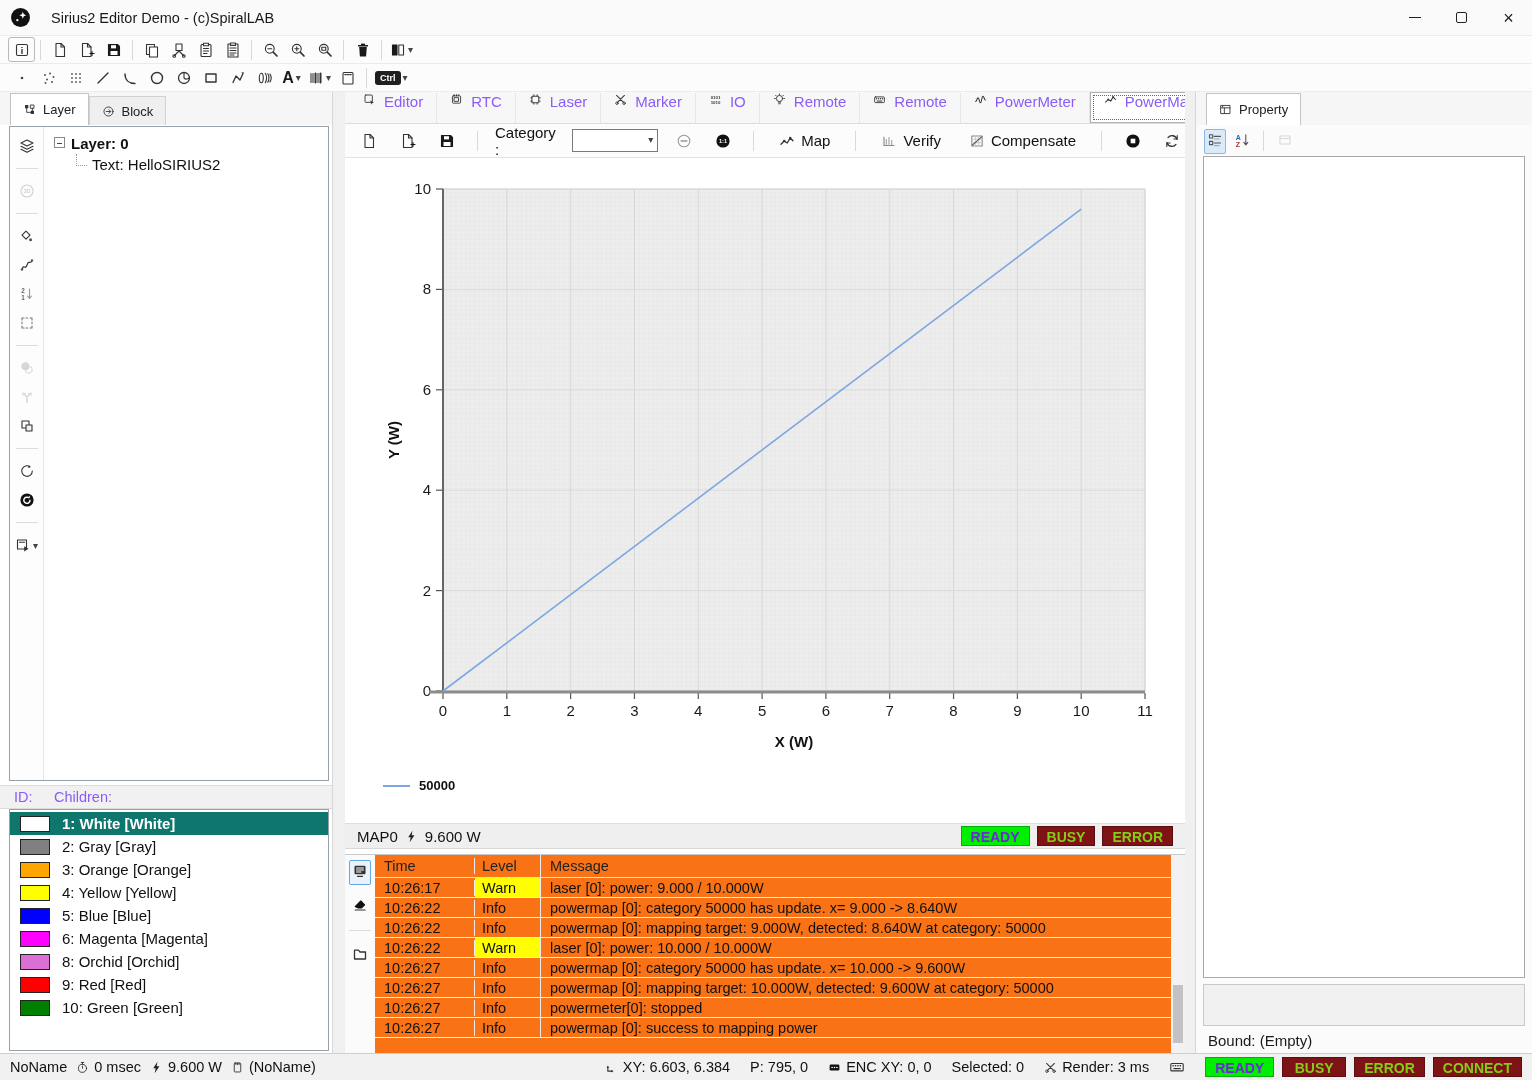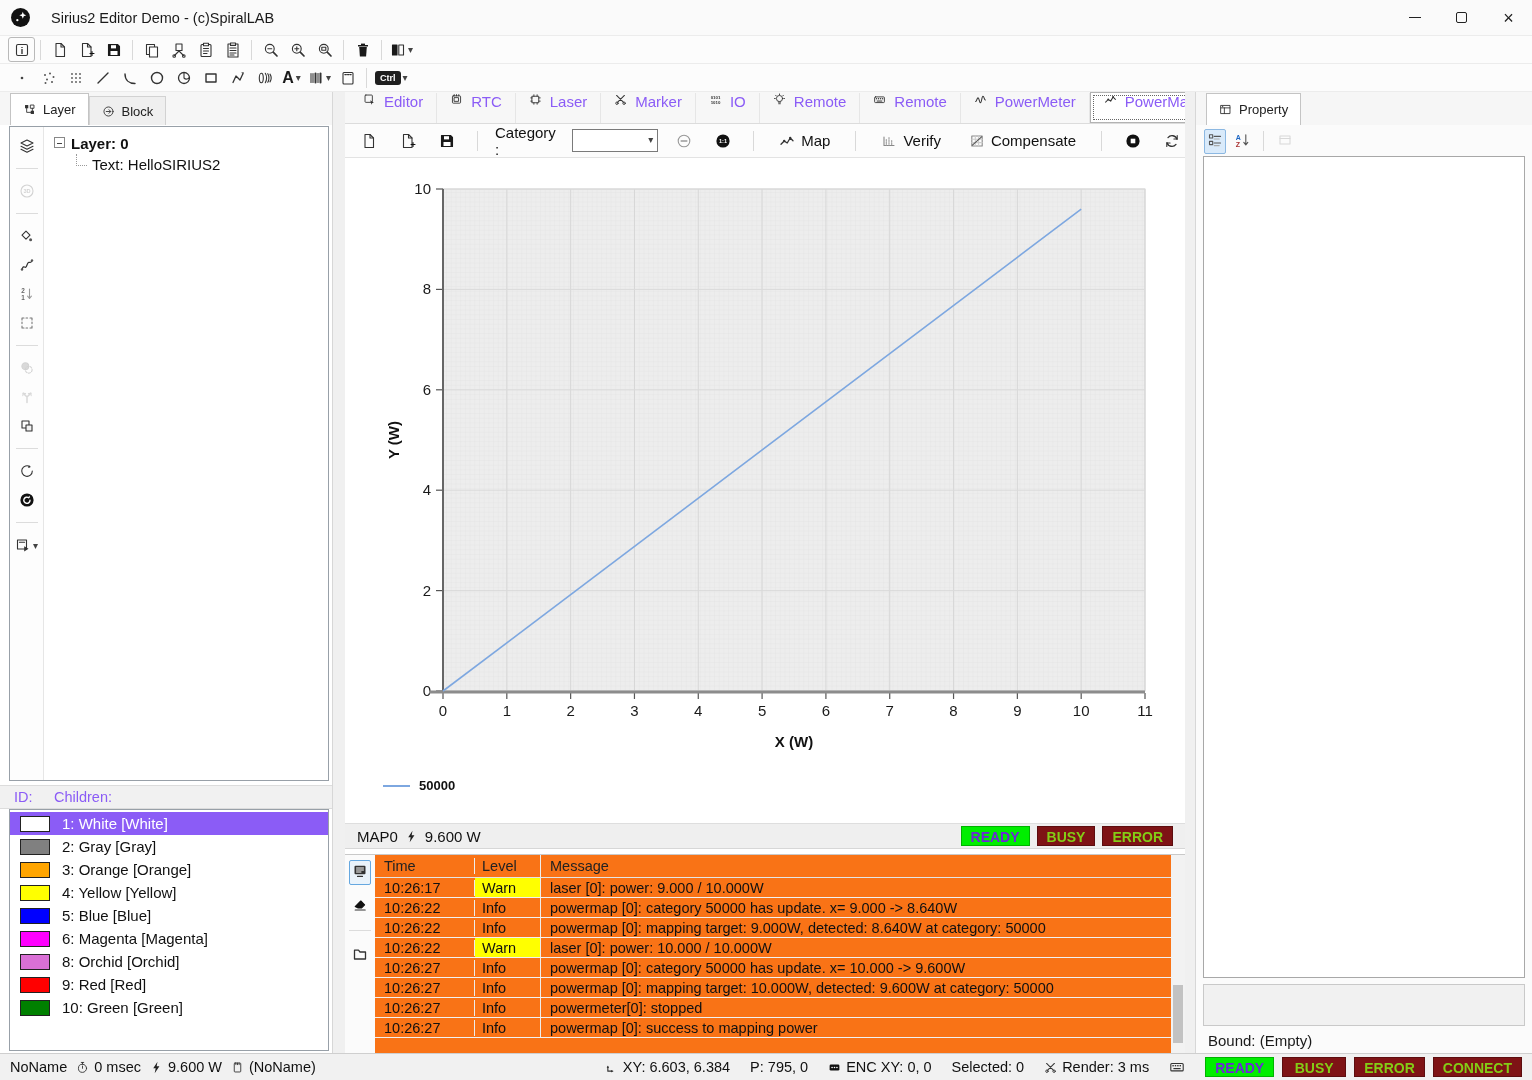--- a/index.html
+++ b/index.html
@@ -50,21 +50,21 @@
   .expander{display:inline-block;width:11px;height:11px;border:1px solid #888;position:relative;margin-right:6px;background:#fff;vertical-align:1px}
   .expander::after{content:"";position:absolute;left:2px;right:2px;top:4.5px;height:1px;background:#444}
   .trow.root{font-weight:bold}
   .trow.child{padding-left:22px;margin-top:4px;display:flex;align-items:center}
   .tline{width:11px;height:12px;border-left:1px dotted #9a9a9a;border-bottom:1px dotted #9a9a9a;margin-right:5px;margin-top:-10px}
   #idhdr{position:absolute;top:693px;left:0;right:0;height:24px;background:#f1f1f1;border-top:1px solid #dcdcdc;border-bottom:1px solid #dcdcdc;display:flex;align-items:center;font-size:14.5px;color:#8b5cf6}
   #idhdr span:first-child{margin-left:14px;width:40px}
   #penlist{position:absolute;top:717px;left:9px;right:3px;bottom:2px;border:1px solid #98a0a8;background:#fff;padding-top:2px;overflow:hidden}
   .pen{height:23px;display:flex;align-items:center;font-size:15px;color:#111}
   .pen .sw{width:30px;height:16px;border:1px solid #222;margin:0 12px 0 10px;flex:0 0 30px}
-  .pen.sel{background:#8b5cf6;color:#fff;font-weight:normal}
+  .pen.sel{background:#0f766e;color:#fff;font-weight:bold}
 
   
   #ctabs{position:absolute;top:0;left:0;right:0;height:32px;display:flex;align-items:flex-end;background:#f7f7f7;border-bottom:1px solid #dcdcdc;padding-left:5px}
   .ctab{display:inline-flex;align-items:flex-start;gap:8px;height:30px;padding:0 13px;font-size:15px;color:#8b5cf6;border-right:1px solid #e6e6e6}
   .ctab.sel{background:#fff;border:1px solid #b3b3b3;outline:1px dotted #666;outline-offset:-4px;height:31px}
 
   
   #maptb{position:absolute;top:32px;left:0;right:0;height:34px;display:flex;align-items:center;gap:12px;padding-left:10px;background:#fcfcfc;border-bottom:1px solid #e3e3e3;font-size:15px}
   #catbox{width:108px;height:23px;border:1px solid #7a7a7a;background:#fff;position:relative;margin-left:4px}
   #catbox .caret{position:absolute;right:4px;top:4px}

